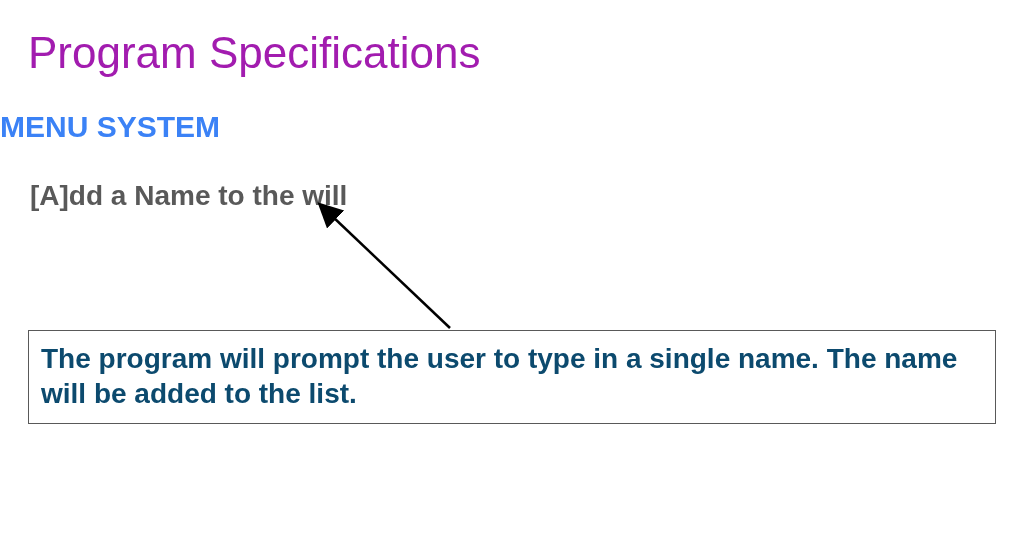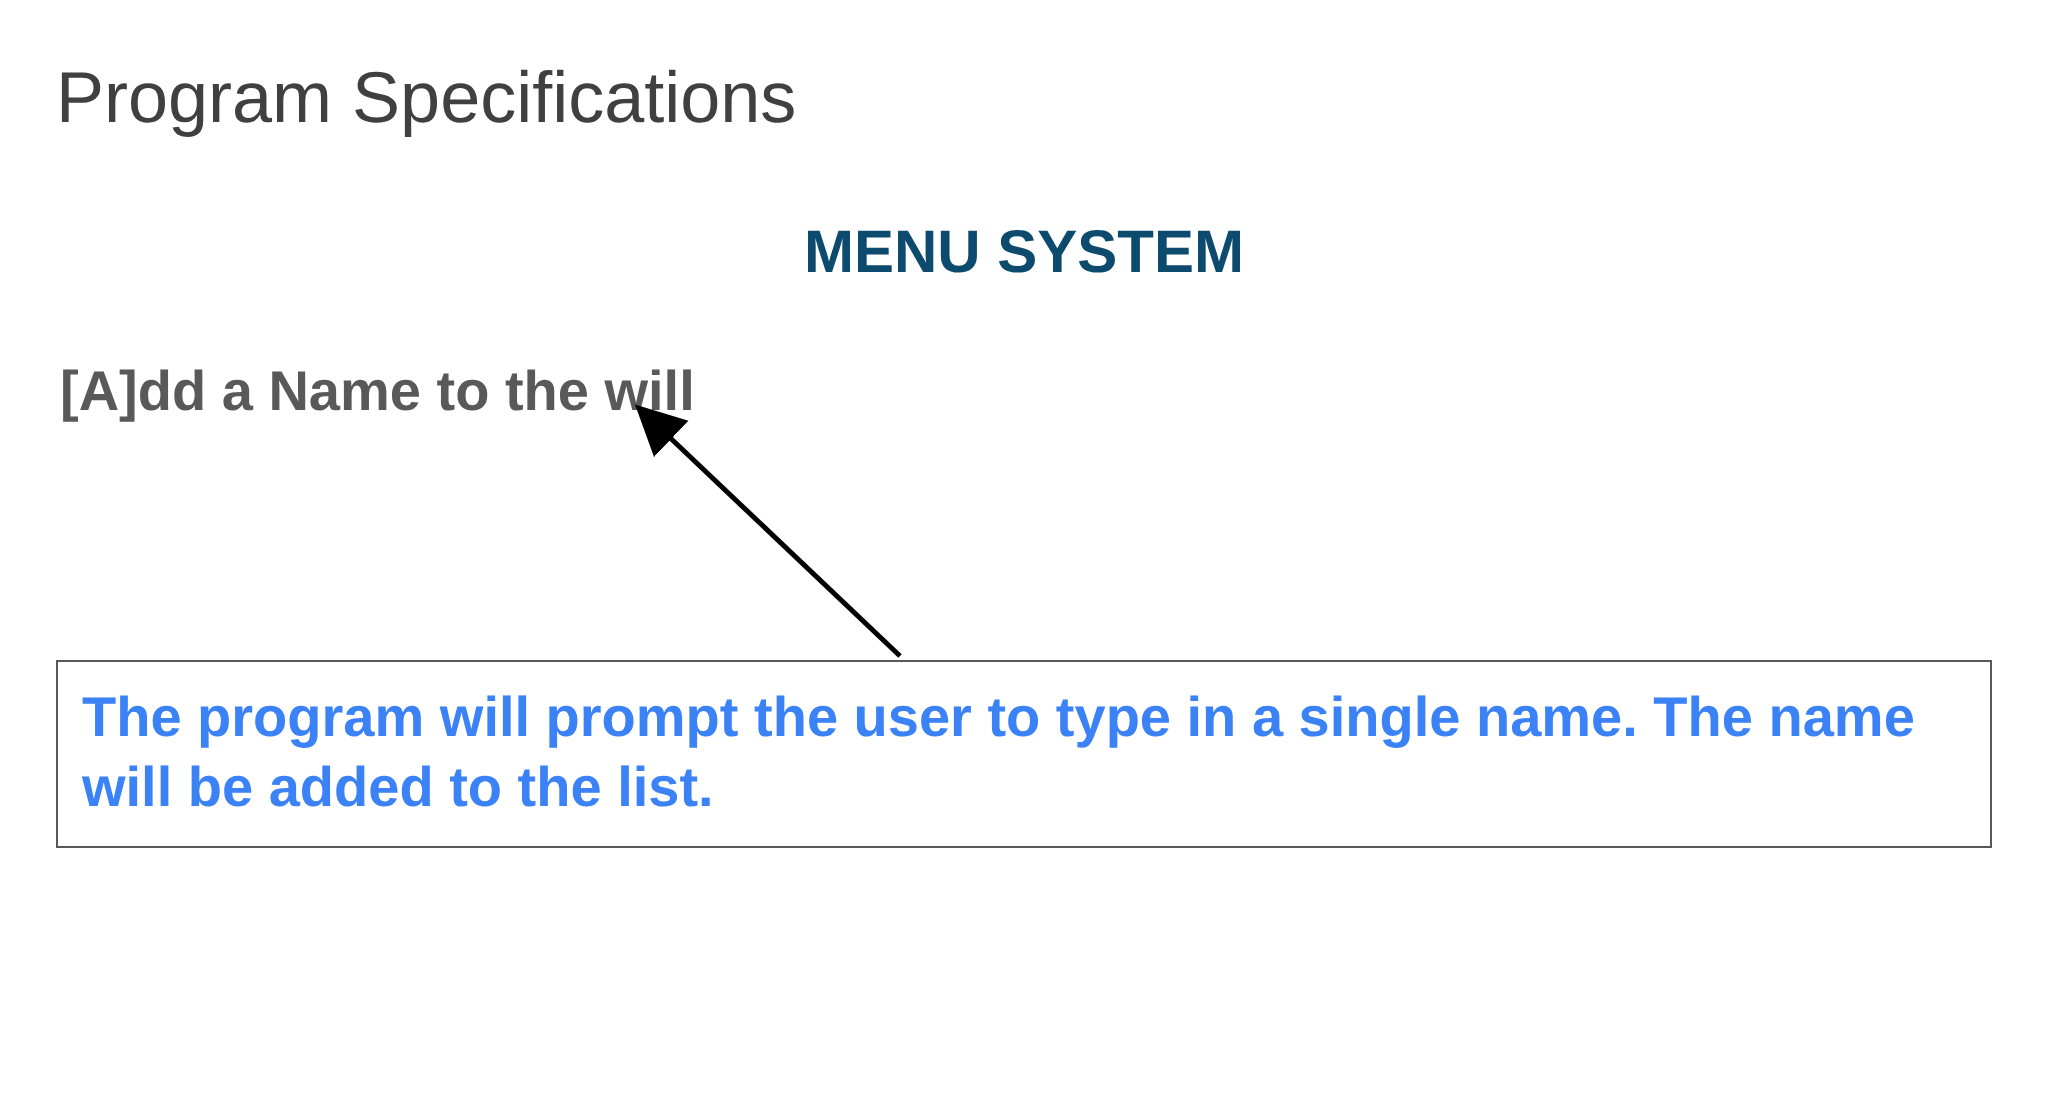--- a/index.html
+++ b/index.html
@@ -12,52 +12,52 @@
       height: 554px;
       background: #ffffff;
       font-family: Arial, Helvetica, sans-serif;
       position: relative;
       overflow: hidden;
     }
     .page-title {
       position: absolute;
       left: 28px;
       top: 28px;
-      font-size: 36px;
+      font-size: 44px;
       font-weight: 400;
-      color: #404040;
+      color: #a21caf;
     }
     .menu-heading {
       position: absolute;
       left: 0;
       right: 0;
       top: 110px;
-      text-align: center;
+      text-align: left;
       font-size: 30px;
       font-weight: bold;
-      color: #0c4a6e;
+      color: #3b82f6;
     }
     .menu-option {
       position: absolute;
       left: 30px;
       top: 180px;
       font-size: 28px;
       font-weight: bold;
       color: #595959;
     }
     .description-box {
       position: absolute;
       left: 28px;
       top: 330px;
       width: 968px;
       border: 1px solid #595959;
       padding: 10px 12px 12px 12px;
       font-size: 28px;
       font-weight: bold;
-      color: #3b82f6;
+      color: #0c4a6e;
       line-height: 1.25;
     }
     .arrow-container {
       position: absolute;
       left: 0;
       top: 0;
       width: 1024px;
       height: 554px;
       pointer-events: none;
     }

